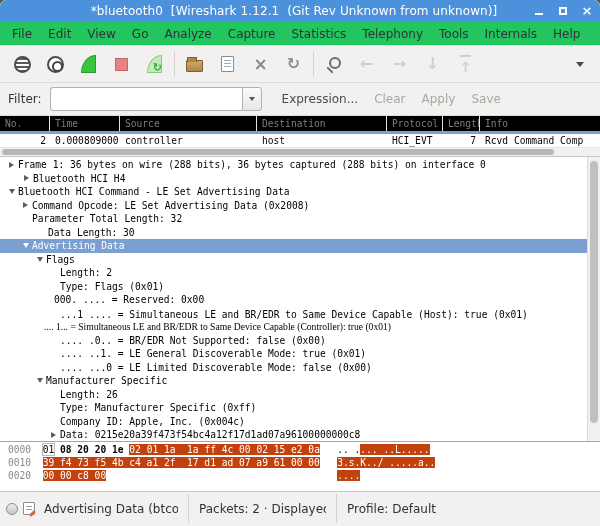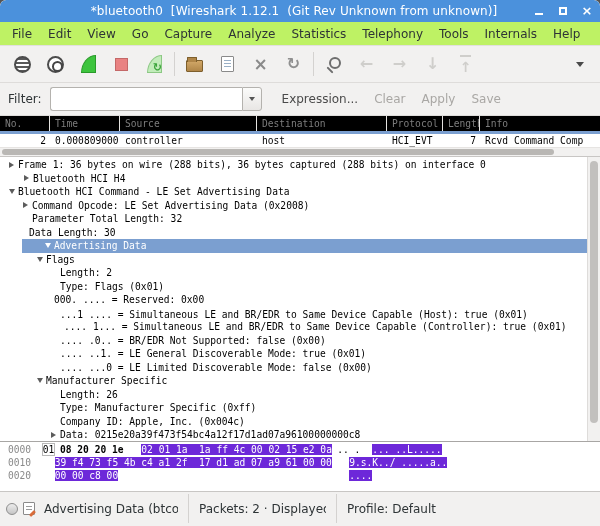--- a/index.html
+++ b/index.html
@@ -19,21 +19,21 @@
     font-size:12px; font-weight:500; white-space:pre; letter-spacing:.1px;
   }
   .win-controls { position:absolute; right:6px; top:0; height:22px; display:flex; align-items:center; gap:10px; }
   .win-btn { width:14px; height:14px; display:flex; align-items:center; justify-content:center; cursor:default; }
   .wb-min { width:8px; height:8px; border-bottom:2px solid #fff; }
   .wb-max { width:8px; height:8px; border:2px solid #fff; }
   .wb-close { color:#fff; font-size:13px; line-height:10px; font-weight:bold; }
   
   .menubar {
     height:24px; display:flex; align-items:center; padding-left:4px;
-    background:#bef264; border-bottom:1px solid #e2e0de; color:#2e3436; font-size:12px;
+    background:#22c55e; border-bottom:1px solid #e2e0de; color:#2e3436; font-size:12px;
   }
   .menu-item { padding:3px 8px; }
   
   .toolbar {
     height:37px; display:flex; align-items:center; padding-left:6px;
     background:#f2f1f0; border-bottom:1px solid #dedcda; position:relative;
   }
   .tb-btn { width:33px; height:28px; display:flex; align-items:center; justify-content:center; position:relative; }
   .tb-sep { width:1px; height:24px; background:#d4d2d0; margin:0 3px; }
   .tb-spacer { flex:1; }
@@ -86,37 +86,37 @@
   .col0.cell-val, .col5.cell-val { justify-content:flex-end; padding-right:4px; }
   .pl-selected-partial { height:3px; background:#7b9fd0; }
   .pl-row { display:flex; height:13px; align-items:center; color:#000; }
   .pl-hscroll { height:9px; background:#f2f1f0; position:relative; border-top:1px solid #e6e4e2; }
   .pl-hthumb { position:absolute; left:2px; top:1px; height:6px; width:552px; border-radius:3px; background:#b9b7b4; }
   
   .detail-pane { height:285px; background:#fff; border-bottom:1px solid #a8a6a4; position:relative; overflow:hidden;
     font-family:"DejaVu Sans Mono", monospace; font-size:9.6px; }
   .dt-rows { position:absolute; left:0; top:1px; right:13px; }
   .dt-row { height:13.5px; display:flex; align-items:center; white-space:pre; overflow:hidden; color:#000; }
-  .dt-row.sel { background:#7b9fd0; color:#fff;margin-left:22px; }
+  .dt-row.sel { background:#7b9fd0; color:#fff; }
   .dt-exp { width:13px; display:inline-flex; justify-content:center; flex:none; }
   .tri-c { width:0; height:0; border-top:3.5px solid transparent; border-bottom:3.5px solid transparent; border-left:5px solid #5c5c5c; }
   .tri-o { width:0; height:0; border-left:3.5px solid transparent; border-right:3.5px solid transparent; border-top:5px solid #5c5c5c; }
   .dt-row.sel .tri-o { border-top-color:#fff; }
   .dt-vscroll { position:absolute; right:0; top:0; bottom:0; width:13px; background:#f2f1f0; border-left:1px solid #dedcda; }
   .dt-vthumb { position:absolute; right:2px; top:4px; width:8px; height:262px; border-radius:4px; background:#c2c0be; }
   
   .hex-pane { height:50px; background:#fff; border-bottom:1px solid #c8c6c4; padding:2px 0 0 8px;
     font-family:"DejaVu Sans Mono", monospace; font-size:9.6px; overflow:hidden; }
   .hx-row { height:13px; white-space:pre; }
   .hx-off { display:inline-block; width:4ch; color:#8a8a8a; }
   .hx-hex { display:inline-block; width:49ch; white-space:pre; margin-left:2ch; }
   .hx-ascii { white-space:pre; margin-left:2ch; }
   .seg-n { color:#000; }
   .seg-b { color:#000; font-weight:bold; }
-  .seg-s { color:#fff; background:#6d28d9;margin-left:12px; }
+  .seg-s { color:#fff; background:#c2410c; }
   .seg-box { color:#000; outline:1px solid #b8b8b8; }
   
   .statusbar { height:33px; display:flex; align-items:stretch; background:#f2f1f0; font-size:12px; color:#2e3436; }
   .sb-sec { display:flex; align-items:center; padding:0 10px; }
   .sb-sep { width:1px; background:#d4d2d0; margin:2px 0; }
   .sb-left { width:188px; padding-left:6px; }
   .sb-mid { width:147px; }
   .status-circle { width:12px; height:12px; border-radius:50%; border:1px solid #8e8e8e; background:linear-gradient(#ececec,#c6c6c6); flex:none; }
   .status-note { width:12px; height:13px; background:#fff; border:1px solid #8a8a8a; border-radius:1px; margin-left:5px; position:relative; flex:none; }
   .status-note::before { content:""; position:absolute; left:2px; top:3px; width:6px; height:5px;
@@ -142,22 +142,22 @@
           <span class="wb-close">×</span>
         </span>
     </span>
   </div>
 
   <div class="menubar" id="menubar">
       <div class="menu-item">File</div>
       <div class="menu-item">Edit</div>
       <div class="menu-item">View</div>
       <div class="menu-item">Go</div>
+      <div class="menu-item">Analyze</div>
       <div class="menu-item">Capture</div>
-      <div class="menu-item">Analyze</div>
       <div class="menu-item">Statistics</div>
       <div class="menu-item">Telephony</div>
       <div class="menu-item">Tools</div>
       <div class="menu-item">Internals</div>
       <div class="menu-item">Help</div>
     </div>
 
   <div class="toolbar" id="toolbar">
       <div class="tb-btn">
         <span class="icon icon-interfaces"></span>
@@ -252,45 +252,45 @@
       </div>
   </div>
 
   <div class="detail-pane">
     <div class="dt-rows" id="dt-rows">
         <div class="dt-row" style="padding-left: 5px;"><span class="dt-exp"><span class="tri-c"></span></span><span class="dt-text" style="white-space: pre;">Frame 1: 36 bytes on wire (288 bits), 36 bytes captured (288 bits) on interface 0</span></div>
         <div class="dt-row" style="padding-left: 20px;"><span class="dt-exp"><span class="tri-c"></span></span><span class="dt-text" style="white-space: pre;">Bluetooth HCI H4</span></div>
         <div class="dt-row" style="padding-left: 5px;"><span class="dt-exp"><span class="tri-o"></span></span><span class="dt-text" style="white-space: pre;">Bluetooth HCI Command - LE Set Advertising Data</span></div>
         <div class="dt-row" style="padding-left: 19px;"><span class="dt-exp"><span class="tri-c"></span></span><span class="dt-text" style="white-space: pre;">Command Opcode: LE Set Advertising Data (0x2008)</span></div>
         <div class="dt-row" style="padding-left: 19px;"><span class="dt-exp"></span><span class="dt-text" style="white-space: pre;">Parameter Total Length: 32</span></div>
-        <div class="dt-row" style="padding-left: 16px;"><span class="dt-exp"></span><span class="dt-text" style="white-space: pre;">Data Length: 30</span></div>
+        <div class="dt-row" style="padding-left: 35px;"><span class="dt-exp"></span><span class="dt-text" style="white-space: pre;">Data Length: 30</span></div>
         <div class="dt-row sel" style="padding-left: 19px;"><span class="dt-exp"><span class="tri-o"></span></span><span class="dt-text" style="white-space: pre;">Advertising Data</span></div>
         <div class="dt-row" style="padding-left: 33px;"><span class="dt-exp"><span class="tri-o"></span></span><span class="dt-text" style="white-space: pre;">Flags</span></div>
         <div class="dt-row" style="padding-left: 47px;"><span class="dt-exp"></span><span class="dt-text" style="white-space: pre;">Length: 2</span></div>
         <div class="dt-row" style="padding-left: 47px;"><span class="dt-exp"></span><span class="dt-text" style="white-space: pre;">Type: Flags (0x01)</span></div>
         <div class="dt-row" style="padding-left: 41px;"><span class="dt-exp"></span><span class="dt-text" style="white-space: pre;">000. .... = Reserved: 0x00</span></div>
         <div class="dt-row" style="padding-left: 47px; align-items: flex-end;"><span class="dt-exp"></span><span class="dt-text" style="white-space: pre;">...1 .... = Simultaneous LE and BR/EDR to Same Device Capable (Host): true (0x01)</span></div>
-        <div class="dt-row" style="padding-left: 51px;"><span class="dt-exp"></span><span class="dt-text" style="white-space: pre;">.... 1... = Simultaneous LE and BR/EDR to Same Device Capable (Controller): true (0x01)</span></div>
+        <div class="dt-row" style="padding-left: 31px; font-family: Liberation Serif, serif;"><span class="dt-exp"></span><span class="dt-text" style="white-space: pre;">.... 1... = Simultaneous LE and BR/EDR to Same Device Capable (Controller): true (0x01)</span></div>
         <div class="dt-row" style="padding-left: 47px;"><span class="dt-exp"></span><span class="dt-text" style="white-space: pre;">.... .0.. = BR/EDR Not Supported: false (0x00)</span></div>
         <div class="dt-row" style="padding-left: 47px;"><span class="dt-exp"></span><span class="dt-text" style="white-space: pre;">.... ..1. = LE General Discoverable Mode: true (0x01)</span></div>
         <div class="dt-row" style="padding-left: 47px;"><span class="dt-exp"></span><span class="dt-text" style="white-space: pre;">.... ...0 = LE Limited Discoverable Mode: false (0x00)</span></div>
         <div class="dt-row" style="padding-left: 33px;"><span class="dt-exp"><span class="tri-o"></span></span><span class="dt-text" style="white-space: pre;">Manufacturer Specific</span></div>
         <div class="dt-row" style="padding-left: 47px;"><span class="dt-exp"></span><span class="dt-text" style="white-space: pre;">Length: 26</span></div>
         <div class="dt-row" style="padding-left: 47px;"><span class="dt-exp"></span><span class="dt-text" style="white-space: pre;">Type: Manufacturer Specific (0xff)</span></div>
         <div class="dt-row" style="padding-left: 47px;"><span class="dt-exp"></span><span class="dt-text" style="white-space: pre;">Company ID: Apple, Inc. (0x004c)</span></div>
         <div class="dt-row" style="padding-left: 47px;"><span class="dt-exp"><span class="tri-c"></span></span><span class="dt-text" style="white-space: pre;">Data: 0215e20a39f473f54bc4a12f17d1ad07a96100000000c8</span></div>
       </div>
     <div class="dt-vscroll">
         <div class="dt-vthumb"></div>
       </div>
   </div>
 
   <div class="hex-pane" id="hex-pane">
       <div class="hx-row"><span class="hx-off">0000</span><span class="hx-hex"><span class="seg-box">01</span><span class="seg-n"> </span><span class="seg-b">08 20 20 1e</span><span class="seg-n"> </span><span class="seg-s">02 01 1a  1a ff 4c 00 02 15 e2 0a</span></span><span class="hx-ascii"><span class="seg-n">.. .</span><span class="seg-s">... ..L.....</span></span></div>
-      <div class="hx-row"><span class="hx-off">0010</span><span class="hx-hex"><span class="seg-s">39 f4 73 f5 4b c4 a1 2f  17 d1 ad 07 a9 61 00 00</span></span><span class="hx-ascii"><span class="seg-s">9.s.K../ .....a..</span></span></div>
+      <div class="hx-row"><span class="hx-off">0010</span><span class="hx-hex"><span class="seg-s">39 f4 73 f5 4b c4 a1 2f  17 d1 ad 07 a9 61 00 00</span></span><span class="hx-ascii"><span class="seg-s">3.s.K../ .....a..</span></span></div>
       <div class="hx-row"><span class="hx-off">0020</span><span class="hx-hex"><span class="seg-s">00 00 c8 00</span></span><span class="hx-ascii"><span class="seg-s">....</span></span></div>
     </div>
 
   <div class="statusbar">
     <div class="sb-sec sb-left">
       <span class="status-circle"></span>
       <span class="status-note"></span>
       <span class="sb-text">Advertising Data (btcommon...</span>
     </div>
     <div class="sb-sep"></div>

